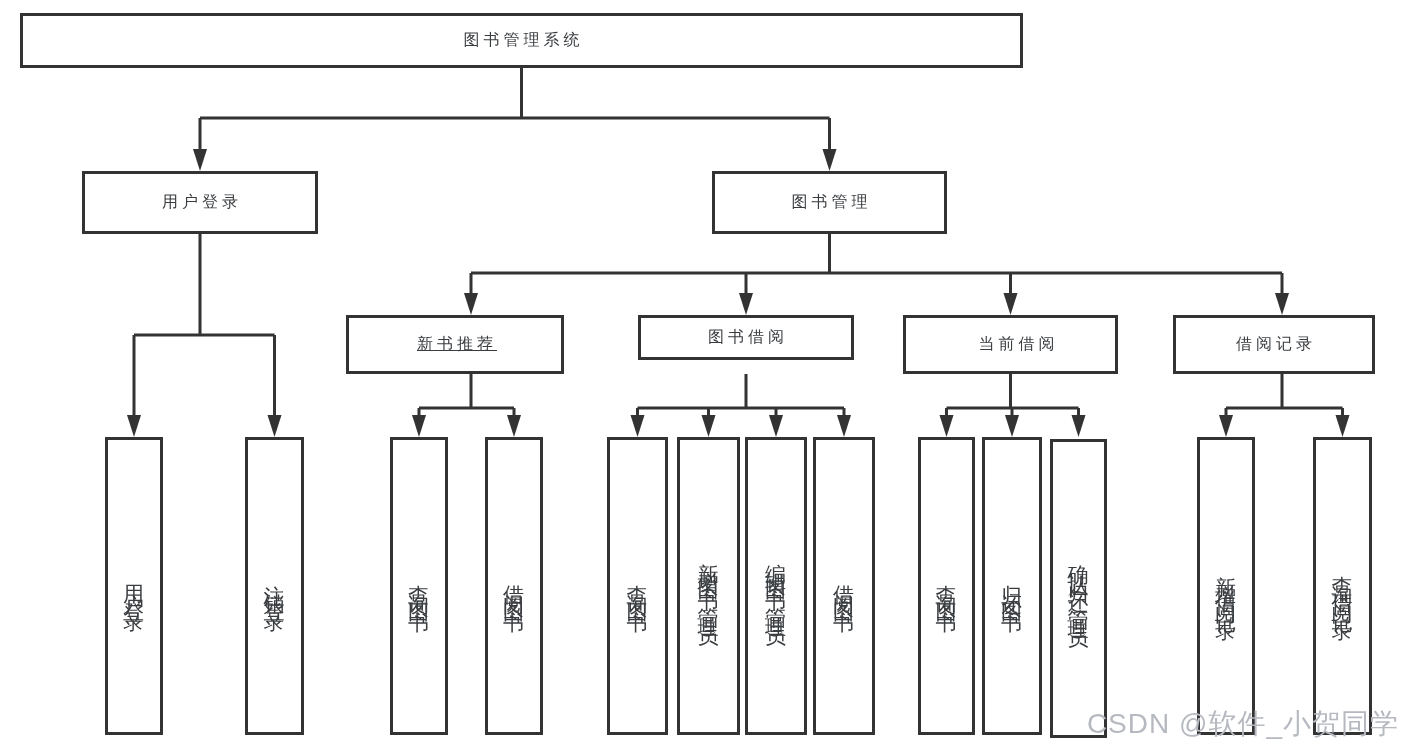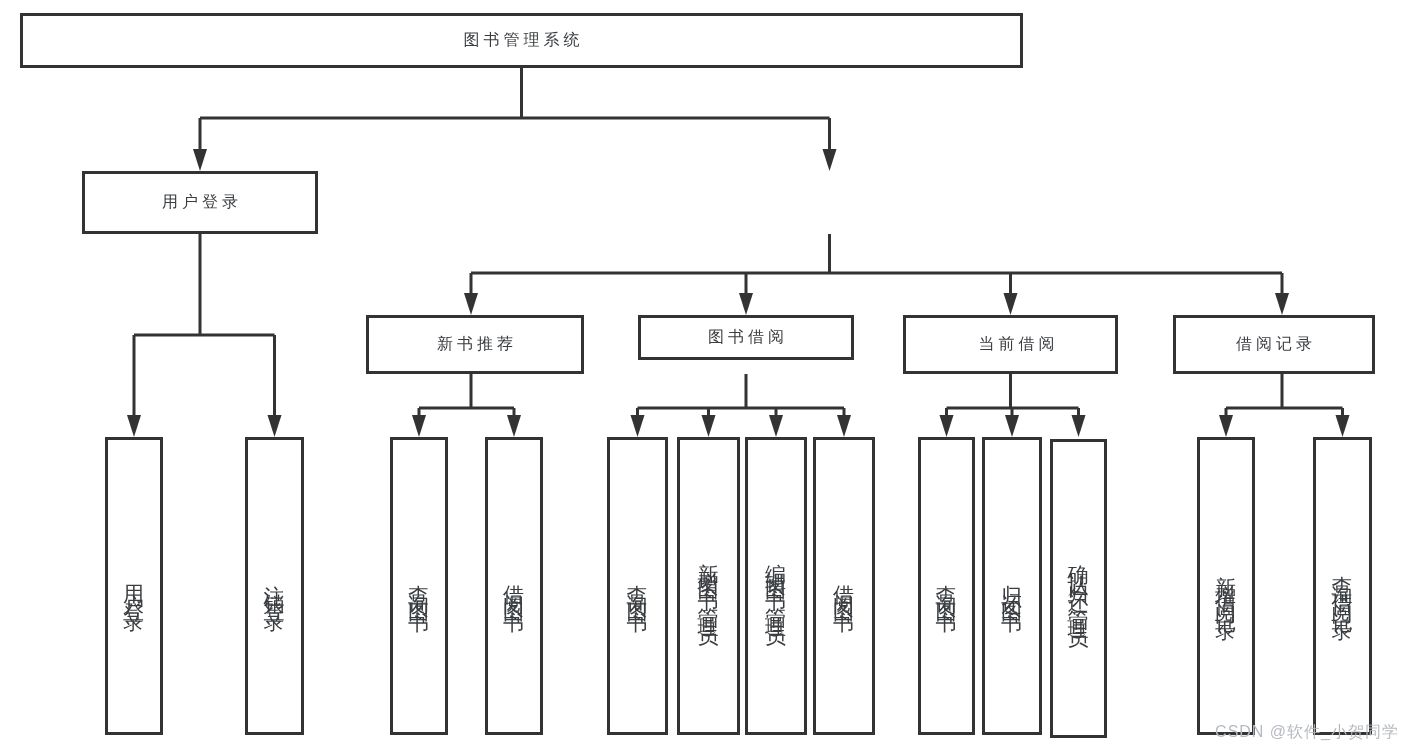--- a/index.html
+++ b/index.html
@@ -53,21 +53,21 @@
   .vnode span {
     writing-mode: vertical-rl;
     text-orientation: mixed;
     letter-spacing: 9px;
     line-height: 1;
   }
   .watermark {
     position: absolute;
     right: 6px;
     bottom: 4px;
-    font-size: 16px;
+    font-size: 28px;
     letter-spacing: 1px;
     color: #b6bac0;
     pointer-events: none;
   }
 </style>
 </head>
 <body>
 
 <div class="stage">
 
@@ -140,22 +140,25 @@
     </g>
   </svg>
 
   <div class="node" style="left:20px; top:13px; width:1003px; height:55px;">
     <span>图书管理系统</span>
   </div>
 
   <div class="node" style="left:82px; top:171px; width:236px; height:63px;">
     <span>用户登录</span>
   </div>
-
-  <div class="node" style="left:366px; top:315px; width:218px; height:59px;">
+  <div class="node" style="left:712px; top:171px; width:235px; height:63px;">
+    <span>图书管理</span>
+  </div>
+
+  <div class="node" style="left:346px; top:315px; width:218px; height:59px;text-decoration:underline;">
     <span>新书推荐</span>
   </div>
   <div class="node" style="left:638px; top:315px; width:216px; height:45px;">
     <span>图书借阅</span>
   </div>
   <div class="node" style="left:903px; top:315px; width:215px; height:59px;padding-left:12px;">
     <span>当前借阅</span>
   </div>
   <div class="node" style="left:1173px; top:315px; width:202px; height:59px;">
     <span>借阅记录</span>

